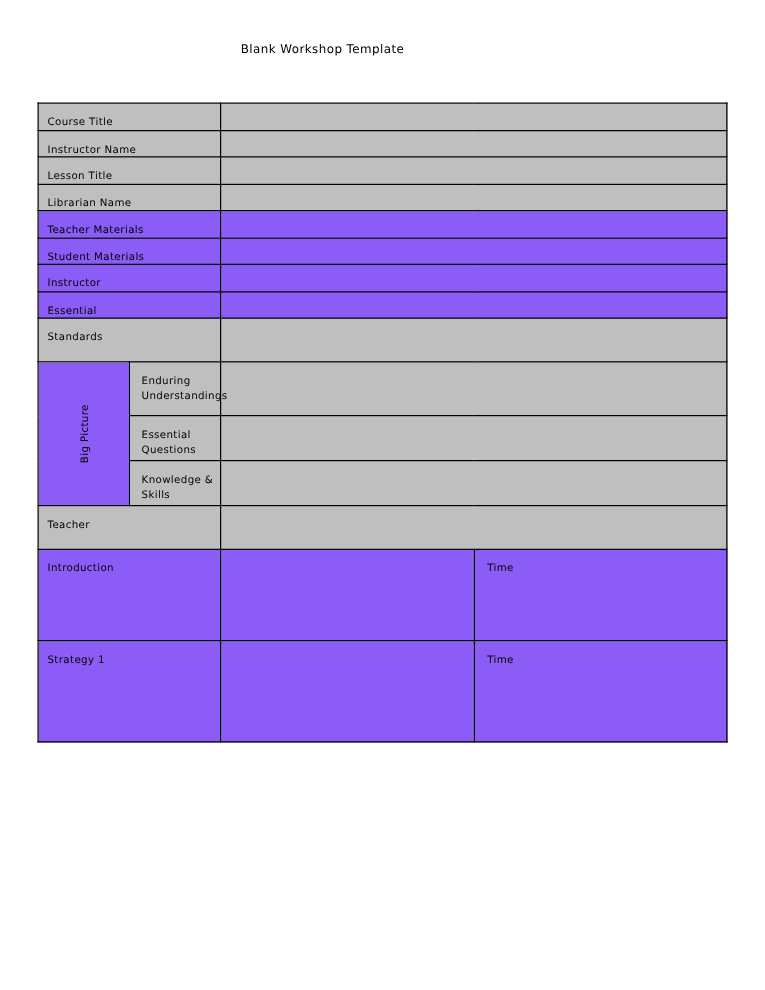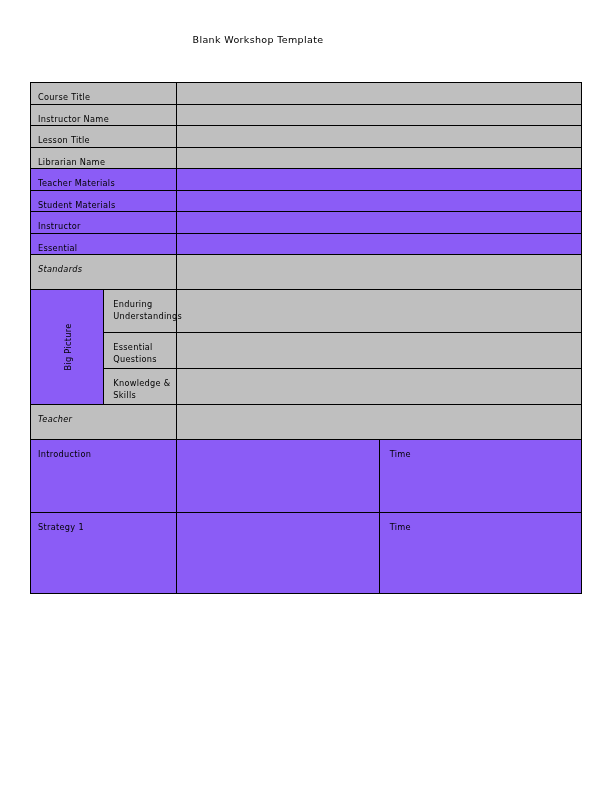--- a/index.html
+++ b/index.html
@@ -66,21 +66,21 @@
   .gray { background: #bfbfbf !important; }
 
   
   .c-rot   { width: 23px; }
   .c-sub   { width: 110px; }
   .c-label { width: 133px; }
   .c-body  { width: 369px; }
   .c-time  { width: 50px; }
 
   
-  .r-std { height: 35px; font-style: italic; }
+  .r-std { height: 35px; }
   .r-big { height: 43px; }
   .r-big2 { height: 36px; }
   .r-tall { height: 73px; }
   .r-tall2 { height: 81px; margin-top: 16px; }
 
   .rot-cell {
     position: relative;
     background: #bfbfbf;
   }
   .rot-text {

